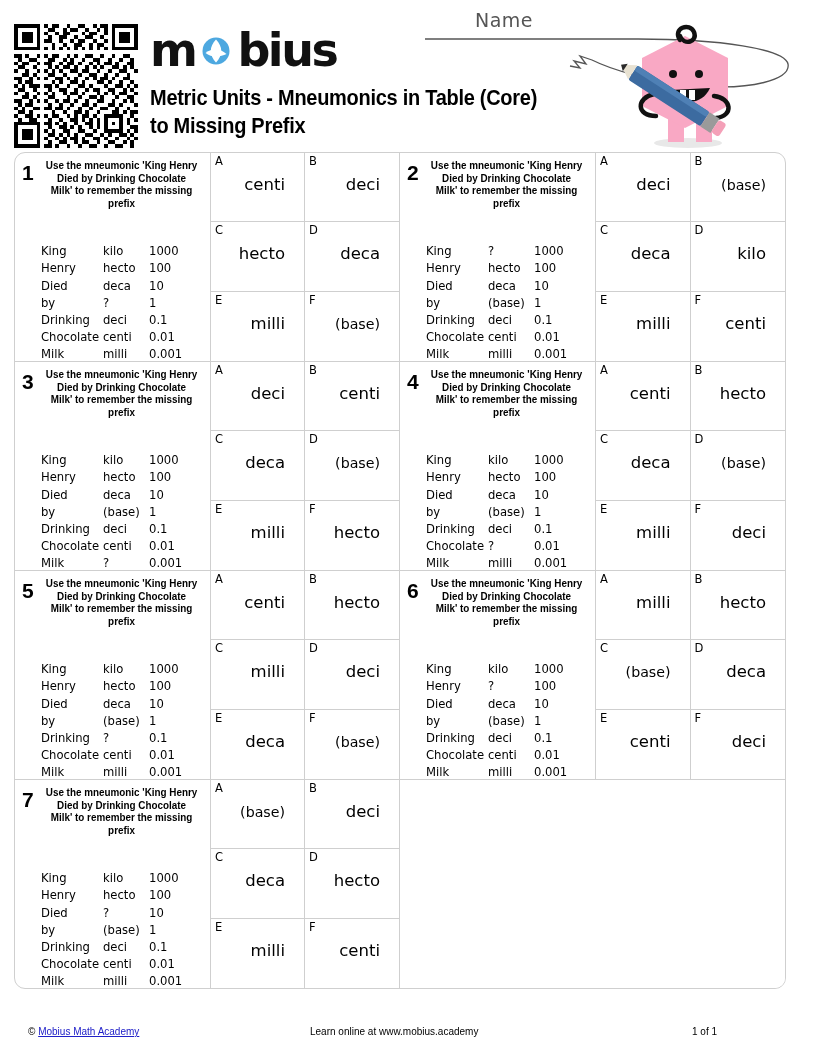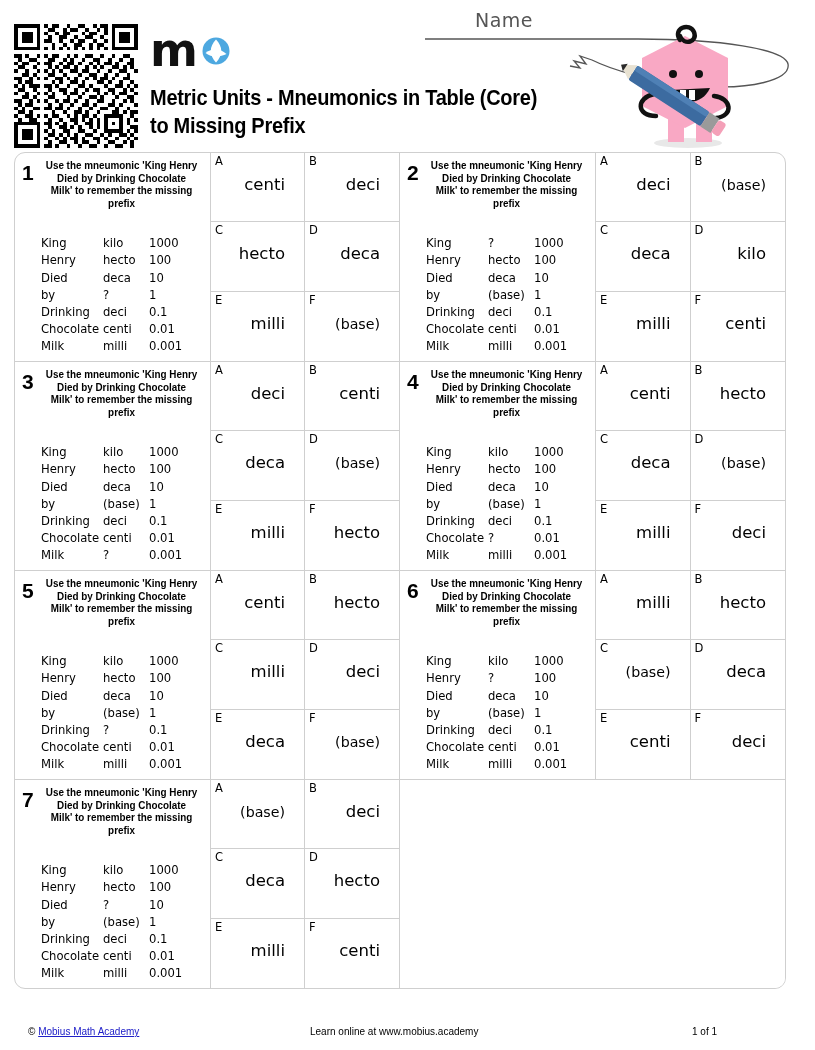--- a/index.html
+++ b/index.html
@@ -149,21 +149,21 @@
     font-size: 10.4px;
     line-height: 1.21;
     text-align: center;
     transform: scaleX(0.95);
     transform-origin: center top;
     color: #000;
     flex: 1 1 auto;
     padding-right: 2px;
   }
   .mnemonic {
-    margin-top: 25px;
+    margin-top: 33px;
     margin-left: 22px;
     width: 152px;
     font-family: "DejaVu Sans", sans-serif;
     font-size: 11.6px;
     line-height: 1.48;
     color: #000;
   }
   .mrow { display: flex; }
   .m-word { width: 62px; flex: 0 0 62px; }
   .m-pref { width: 46px; flex: 0 0 46px; }
@@ -580,20 +580,21 @@
 
   <div class="brand">
     <div class="logo-wrap">
       <span class="logo-text">
         <span>m</span>
           <span class="logo-o"><svg width="40" height="40" viewBox="0 0 40 40">
               <circle cx="20" cy="21" r="13.5" fill="#4da8e0"></circle>
               <path d="M20 9.5 C13 17, 13 25, 20 32.5 C27 25, 27 17, 20 9.5 Z" fill="#ffffff"></path>
               <path d="M9.5 23 C17 17.5, 24 18.5, 30.5 24 C24 27.5, 15 27.5, 9.5 23 Z" fill="#ffffff"></path>
             </svg></span>
+          <span>bius</span>
       </span>
     </div>
     <div class="worksheet-title">Metric Units - Mneumonics in Table (Core) to Missing Prefix</div>
   </div>
 
   <div class="name-area">
     <div class="name-label">Name</div>
     <svg class="name-swirl" width="395" height="146">
       <path d="M5 35 L218 35 C300 35, 365 45, 368 60 C371 76, 330 86, 280 82 C230 78, 190 65, 172 56" fill="none" stroke="#555" stroke-width="1.3"></path>
       <path d="M172 56 L160 52 L166 60 L154 57 L160 64 L150 62" fill="none" stroke="#555" stroke-width="1.3"></path>

